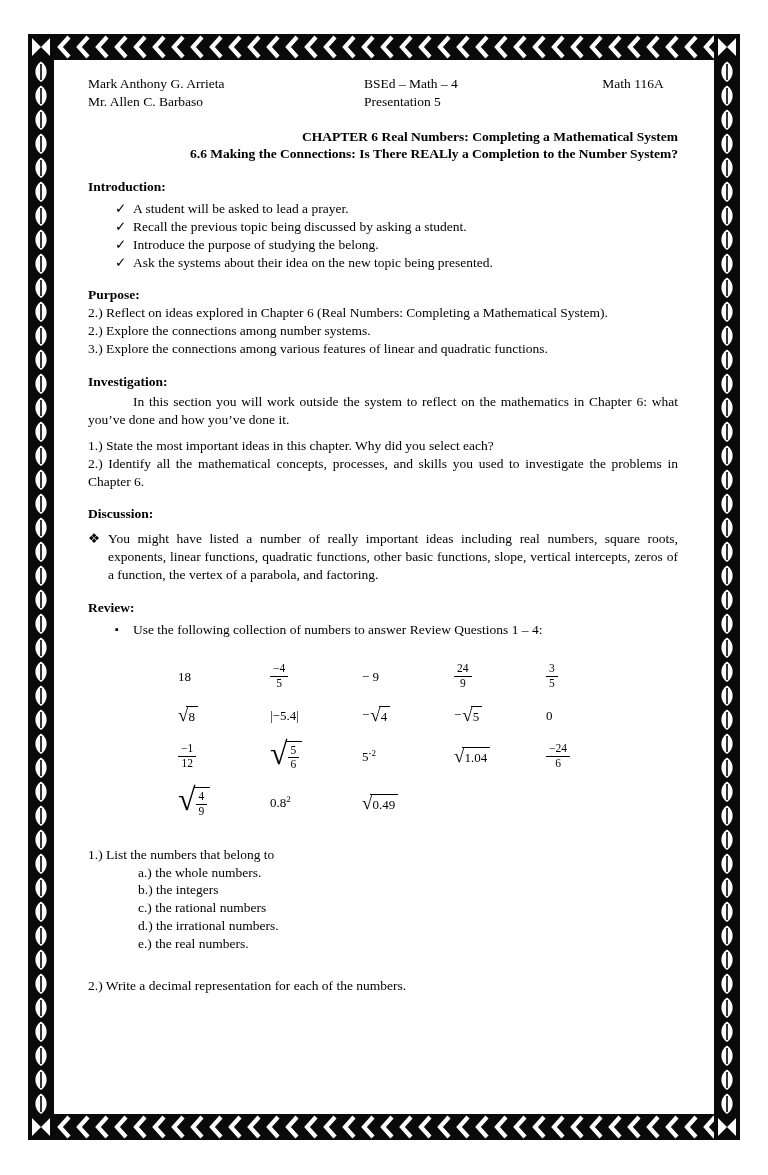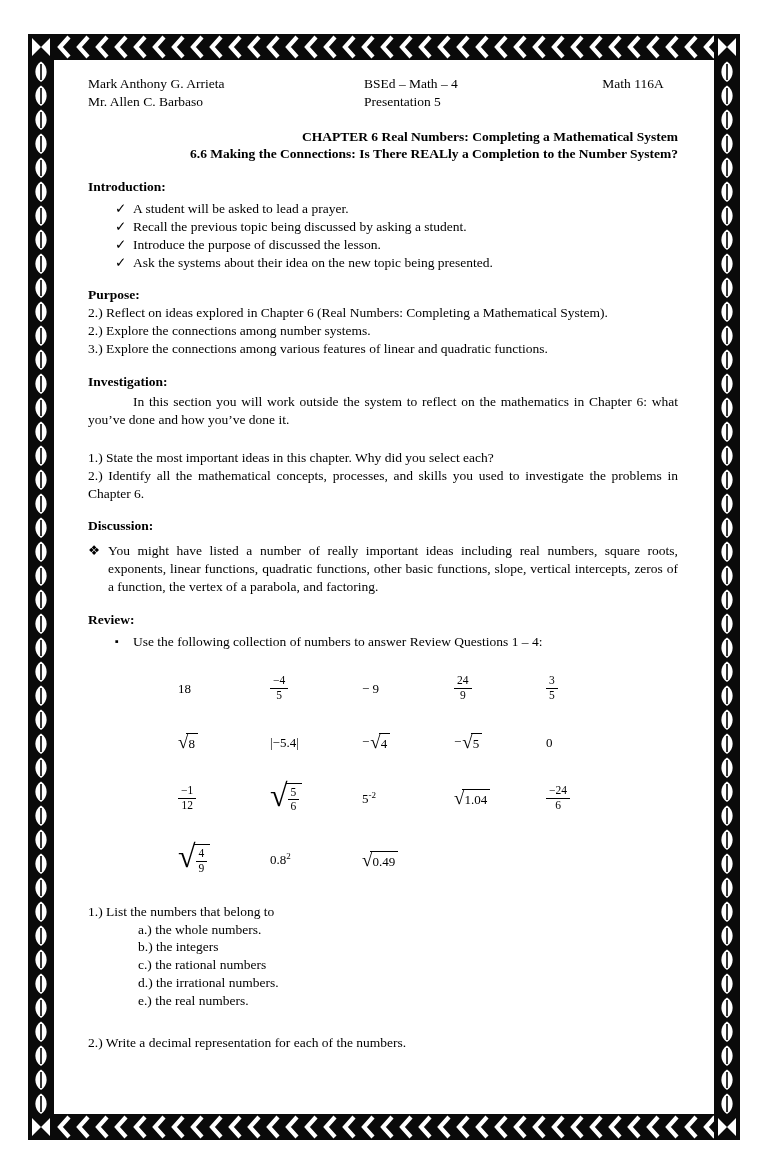--- a/index.html
+++ b/index.html
@@ -21,29 +21,29 @@
   .content{padding:15px 36px 20px 34px;font-size:13.5px;line-height:1.32;}
   .hdr-row{display:flex;}
   .hc1{width:276px;} .hc2{width:224px;} .hc3{flex:1;text-align:center;}
   .title{text-align:right;font-weight:bold;margin-top:17px;}
   .heading{font-weight:bold;margin-top:15px;}
   .checklist{margin:4px 0 0 27px;}
   .check-item{display:flex;}
   .check{width:18px;flex:none;}
   .pline{margin:0;}
   .inv-para{text-indent:45px;text-align:justify;margin-top:3px;}
-  .inv-items{margin-top:20px;}
+  .inv-items{margin-top:8px;}
   .jpara{text-align:justify;}
   .disc{display:flex;margin-top:7px;}
   .disc-bullet{width:20px;flex:none;}
   .disc-text{flex:1;text-align:justify;}
   .rev-line{display:flex;margin:4px 0 0 27px;}
   .sq-bullet{width:18px;flex:none;font-size:11px;padding-top:1px;}
   
-  .numgrid{display:grid;grid-template-columns:repeat(5,92px);margin:24px 0 0 90px;row-gap:30px;align-items:center;font-size:13px;}
+  .numgrid{display:grid;grid-template-columns:repeat(5,92px);margin:24px 0 0 90px;row-gap:15px;align-items:center;font-size:13px;}
   .cell{white-space:nowrap;}
   .frac{display:inline-block;text-align:center;vertical-align:middle;font-size:11.5px;line-height:1.2;}
   .frac .num{display:block;border-bottom:1px solid #000;padding:0 3px;}
   .frac .den{display:block;padding:0 3px;}
   .sqrt{display:inline-flex;align-items:flex-start;vertical-align:middle;}
   .sqrt .rad{font-size:19px;line-height:0.9;margin-right:-2px;}
   .sqrt .vinc{border-top:1.2px solid #000;padding:1px 3px 0 2px;}
   .sqrt.big .rad{font-size:32px;line-height:0.8;}
   .sqrt.big .vinc{padding-top:2px;}
   sup{font-size:9px;}
@@ -135,21 +135,21 @@
         <div class="check-item">
           <span class="check">✓</span>
           <span>A student will be asked to lead a prayer.</span>
         </div>
         <div class="check-item">
           <span class="check">✓</span>
           <span>Recall the previous topic being discussed by asking a student.</span>
         </div>
         <div class="check-item">
           <span class="check">✓</span>
-          <span>Introduce the purpose of discussed the lesson.</span>
+          <span>Introduce the purpose of studying the belong.</span>
         </div>
         <div class="check-item">
           <span class="check">✓</span>
           <span>Ask the systems about their idea on the new topic being presented.</span>
         </div>
       </div>
 
       <div class="heading">Purpose:</div>
       <div>
         <p class="pline">2.) Reflect on ideas explored in Chapter 6 (Real Numbers: Completing a Mathematical System).</p>

